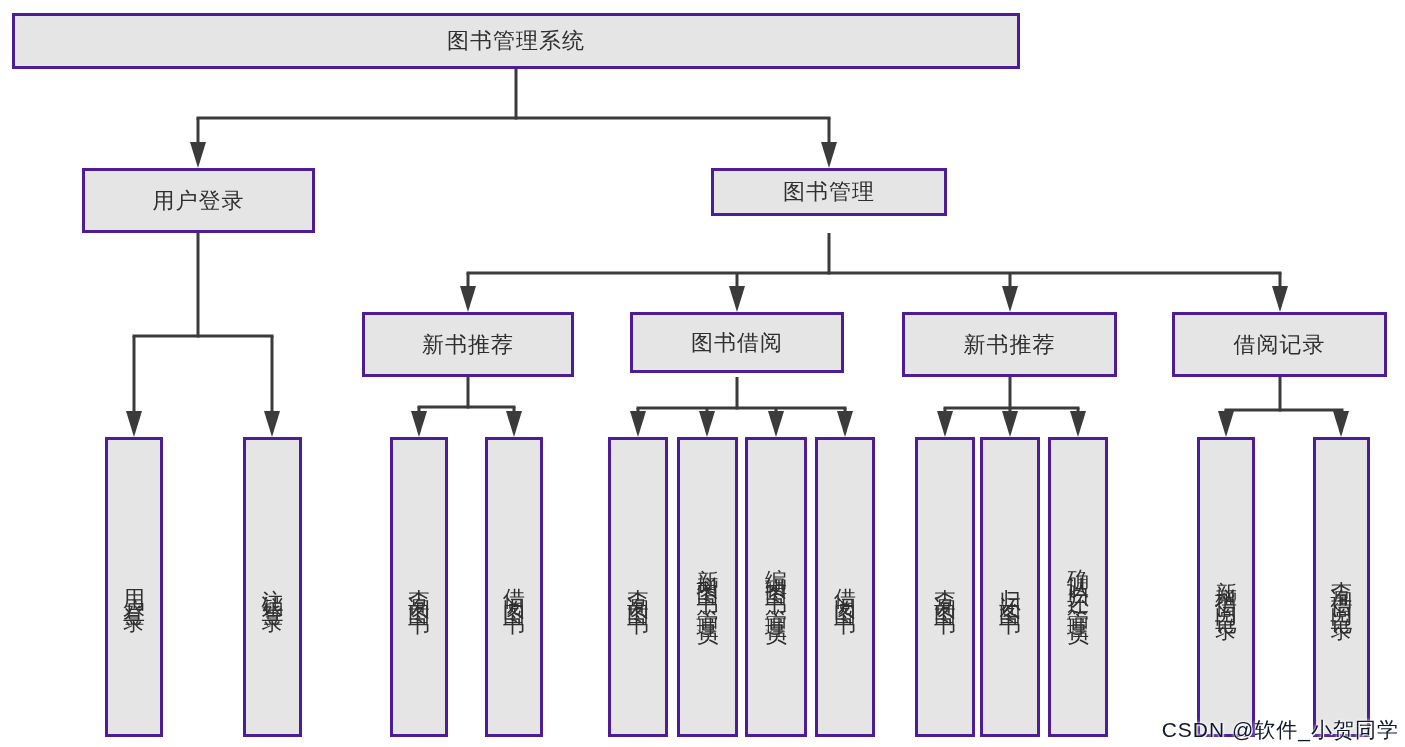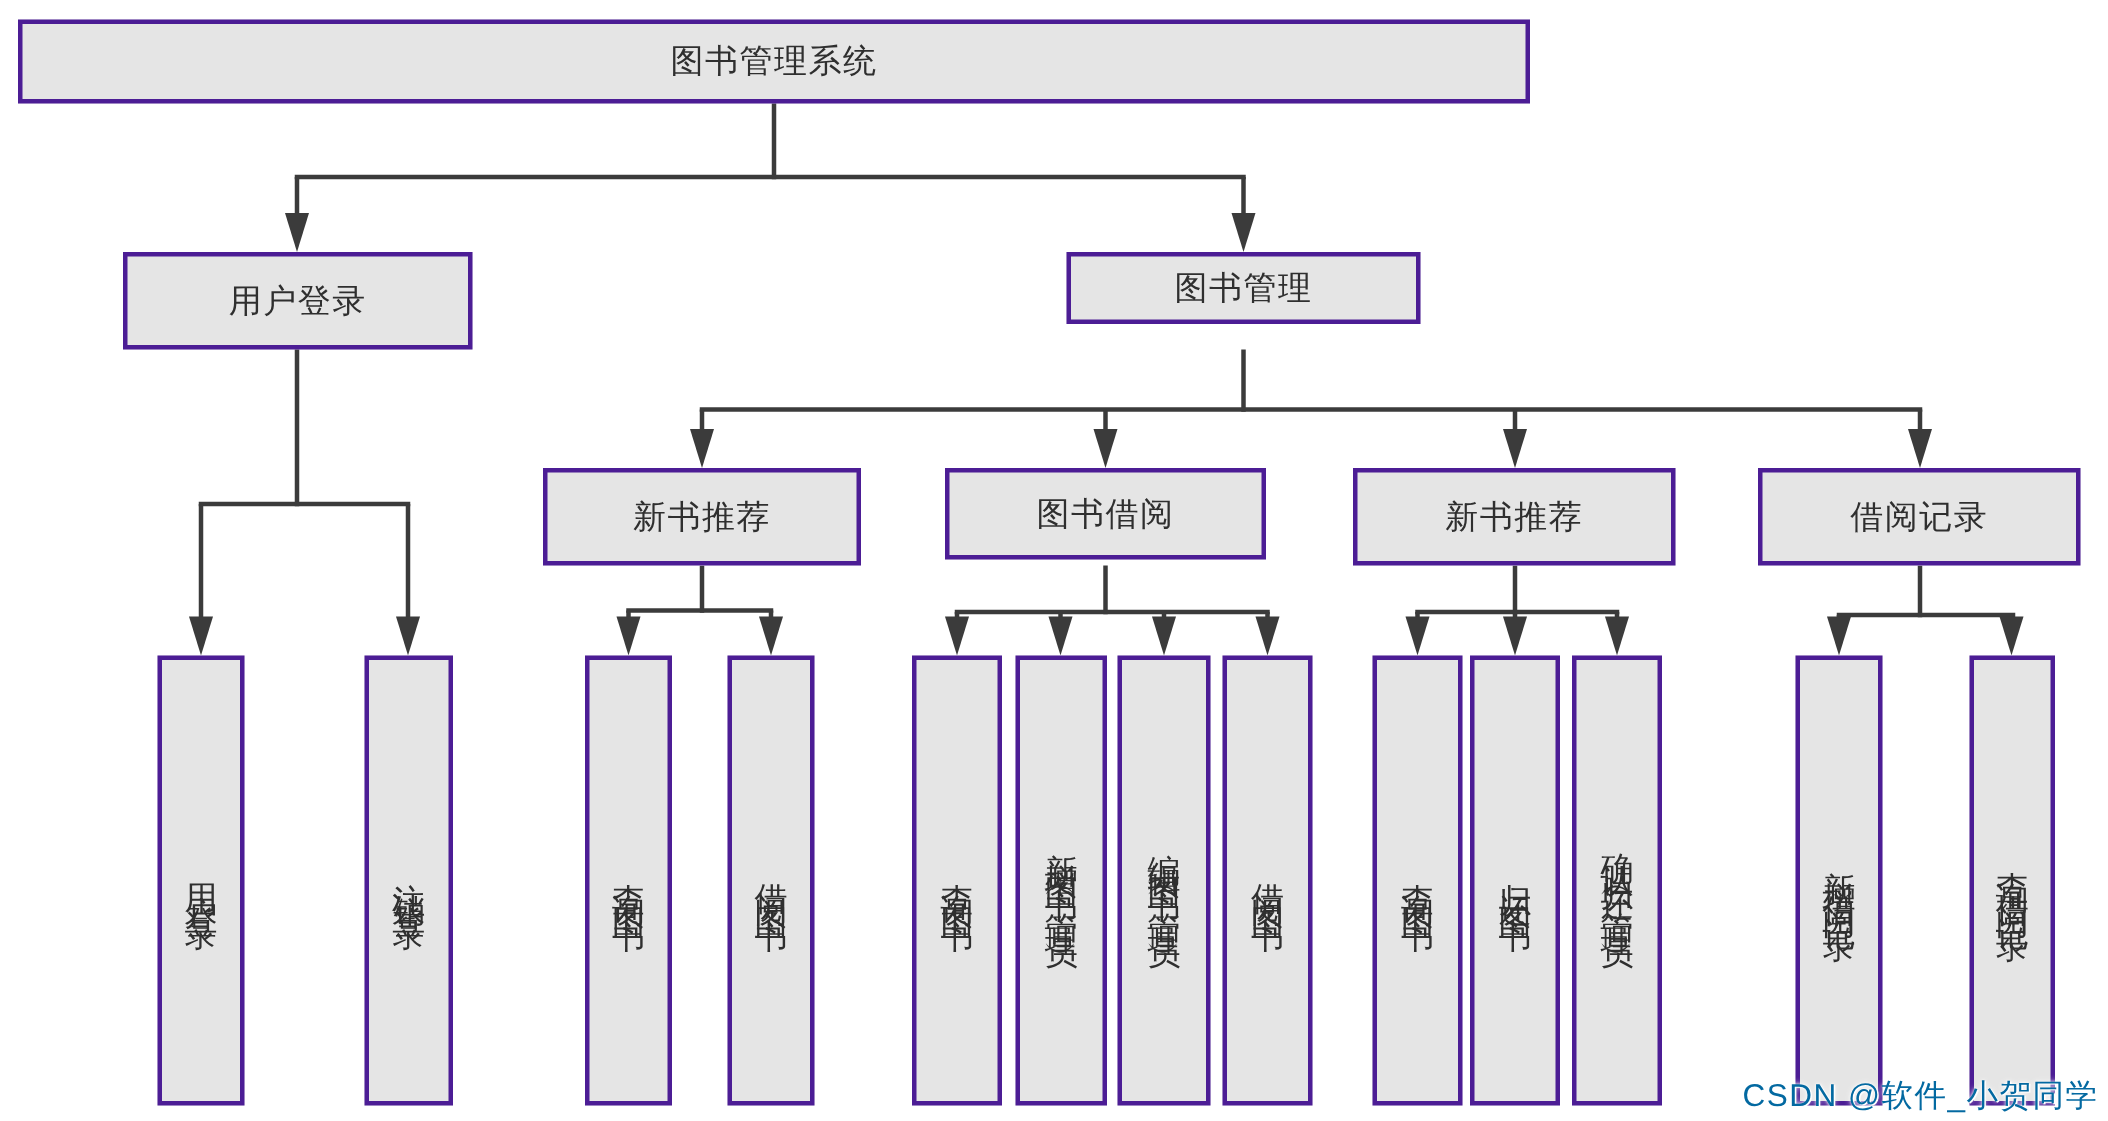--- a/index.html
+++ b/index.html
@@ -43,21 +43,21 @@
     letter-spacing: 8px;
     line-height: 1;
     white-space: nowrap;
   }
   .watermark {
     position: absolute;
     right: 6px;
     bottom: 3px;
     z-index: 3;
     font-size: 21px;
-    color: #0369a1;
+    color: #0f172a;
     letter-spacing: 1px;
     text-shadow: 0 0 2px #ffffff, 0 0 4px #ffffff, 1px 1px 0 #ffffff;
     white-space: nowrap;
   }
 </style>
 </head>
 <body>
 
 <div class="canvas">
 

